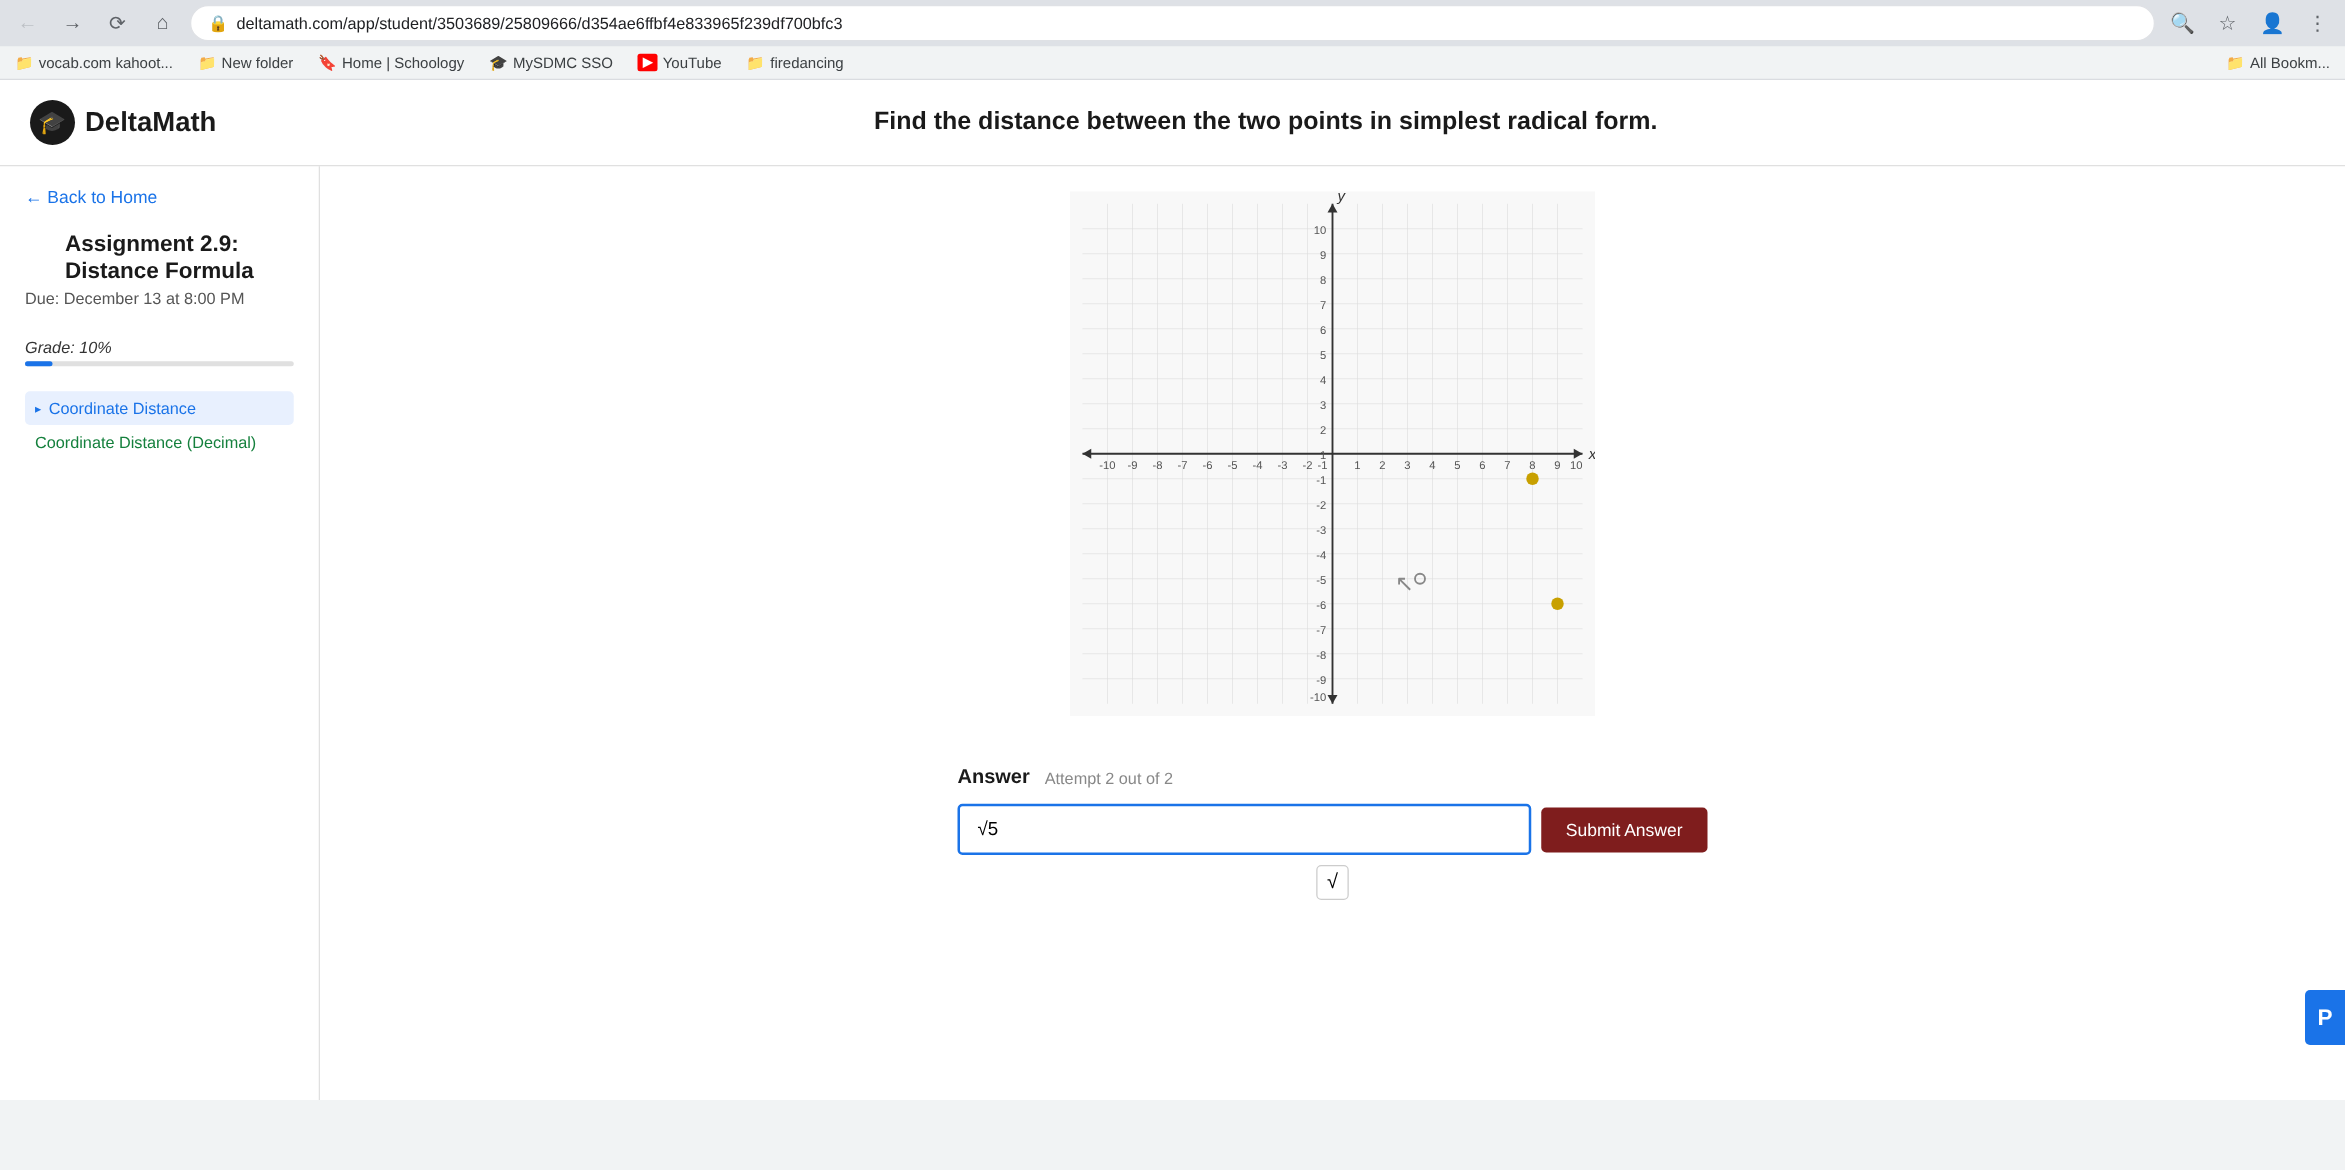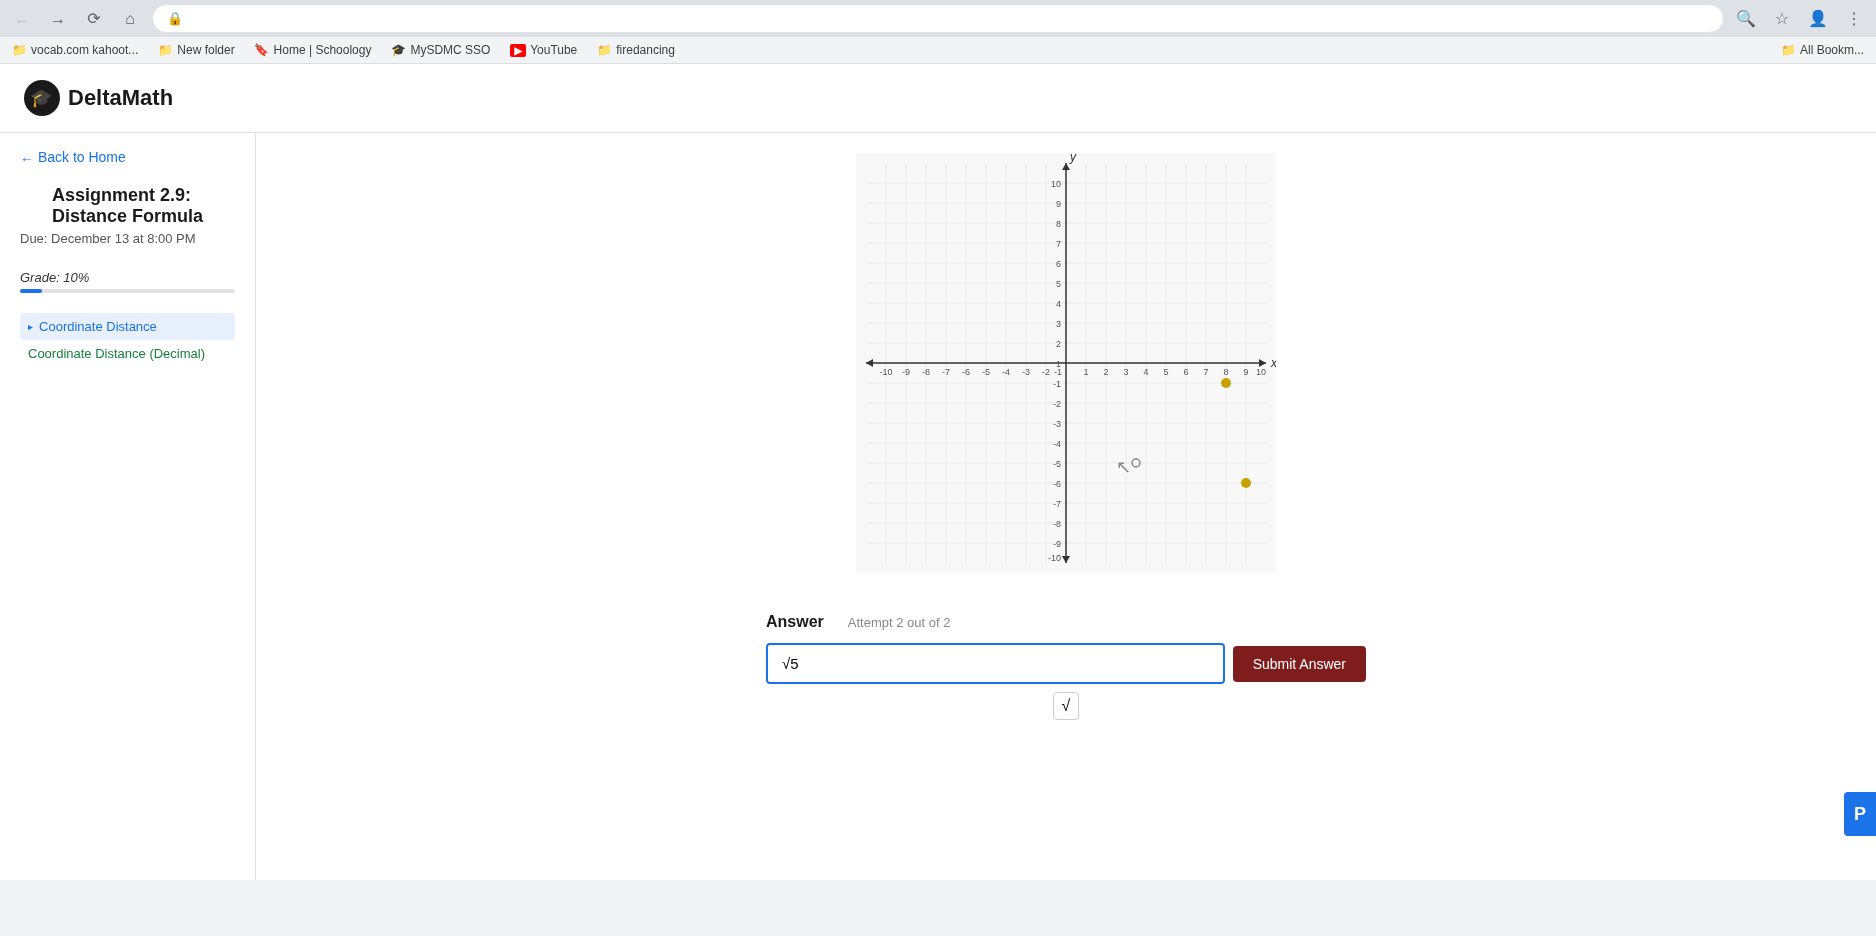--- a/index.html
+++ b/index.html
@@ -198,21 +198,21 @@
       display: flex;
       flex-direction: column;
       align-items: center;
       padding: 20px;
       width: 100%;
       margin-top: 20px;
     }
     .answer-row {
       display: flex;
       align-items: center;
-      gap: 24px;
+      gap: 12px;
       margin-bottom: 12px;
       width: 600px;
     }
     .answer-label {
       font-size: 16px;
       font-weight: bold;
       color: #1a1a1a;
       white-space: nowrap;
     }
     .attempt-text {
@@ -282,20 +282,21 @@
 
 <div class="browser-chrome">
 
   <div class="address-bar-row">
     <button class="nav-btn disabled">←</button>
     <button class="nav-btn">→</button>
     <button class="nav-btn">⟳</button>
     <button class="nav-btn">⌂</button>
     <div class="address-bar">
       <span>🔒</span>
+      <span class="url-text">deltamath.com/app/student/3503689/25809666/d354ae6ffbf4e833965f239df700bfc3</span>
     </div>
     <button class="nav-btn">🔍</button>
     <button class="nav-btn">☆</button>
     <button class="nav-btn">👤</button>
     <button class="nav-btn">⋮</button>
   </div>
 
   <div class="bookmarks-bar">
     <div class="bookmark-item">
       <span class="bookmark-icon">📁</span>
@@ -329,20 +330,21 @@
   </div>
 </div>
 
 <div class="page-content">
 
   <div class="page-header">
     <div class="logo">
       <div class="logo-icon">🎓</div>
       <span>DeltaMath</span>
     </div>
+    <div class="problem-title">Find the distance between the two points in simplest radical form.</div>
   </div>
 
   <div class="main-layout">
 
     <div class="sidebar">
       <a class="back-link">← Back to Home</a>
 
       <div class="assignment-title">Assignment 2.9: Distance Formula</div>
       <div class="assignment-due">Due: December 13 at 8:00 PM</div>
       <div class="grade-label">Grade: 10%</div>

